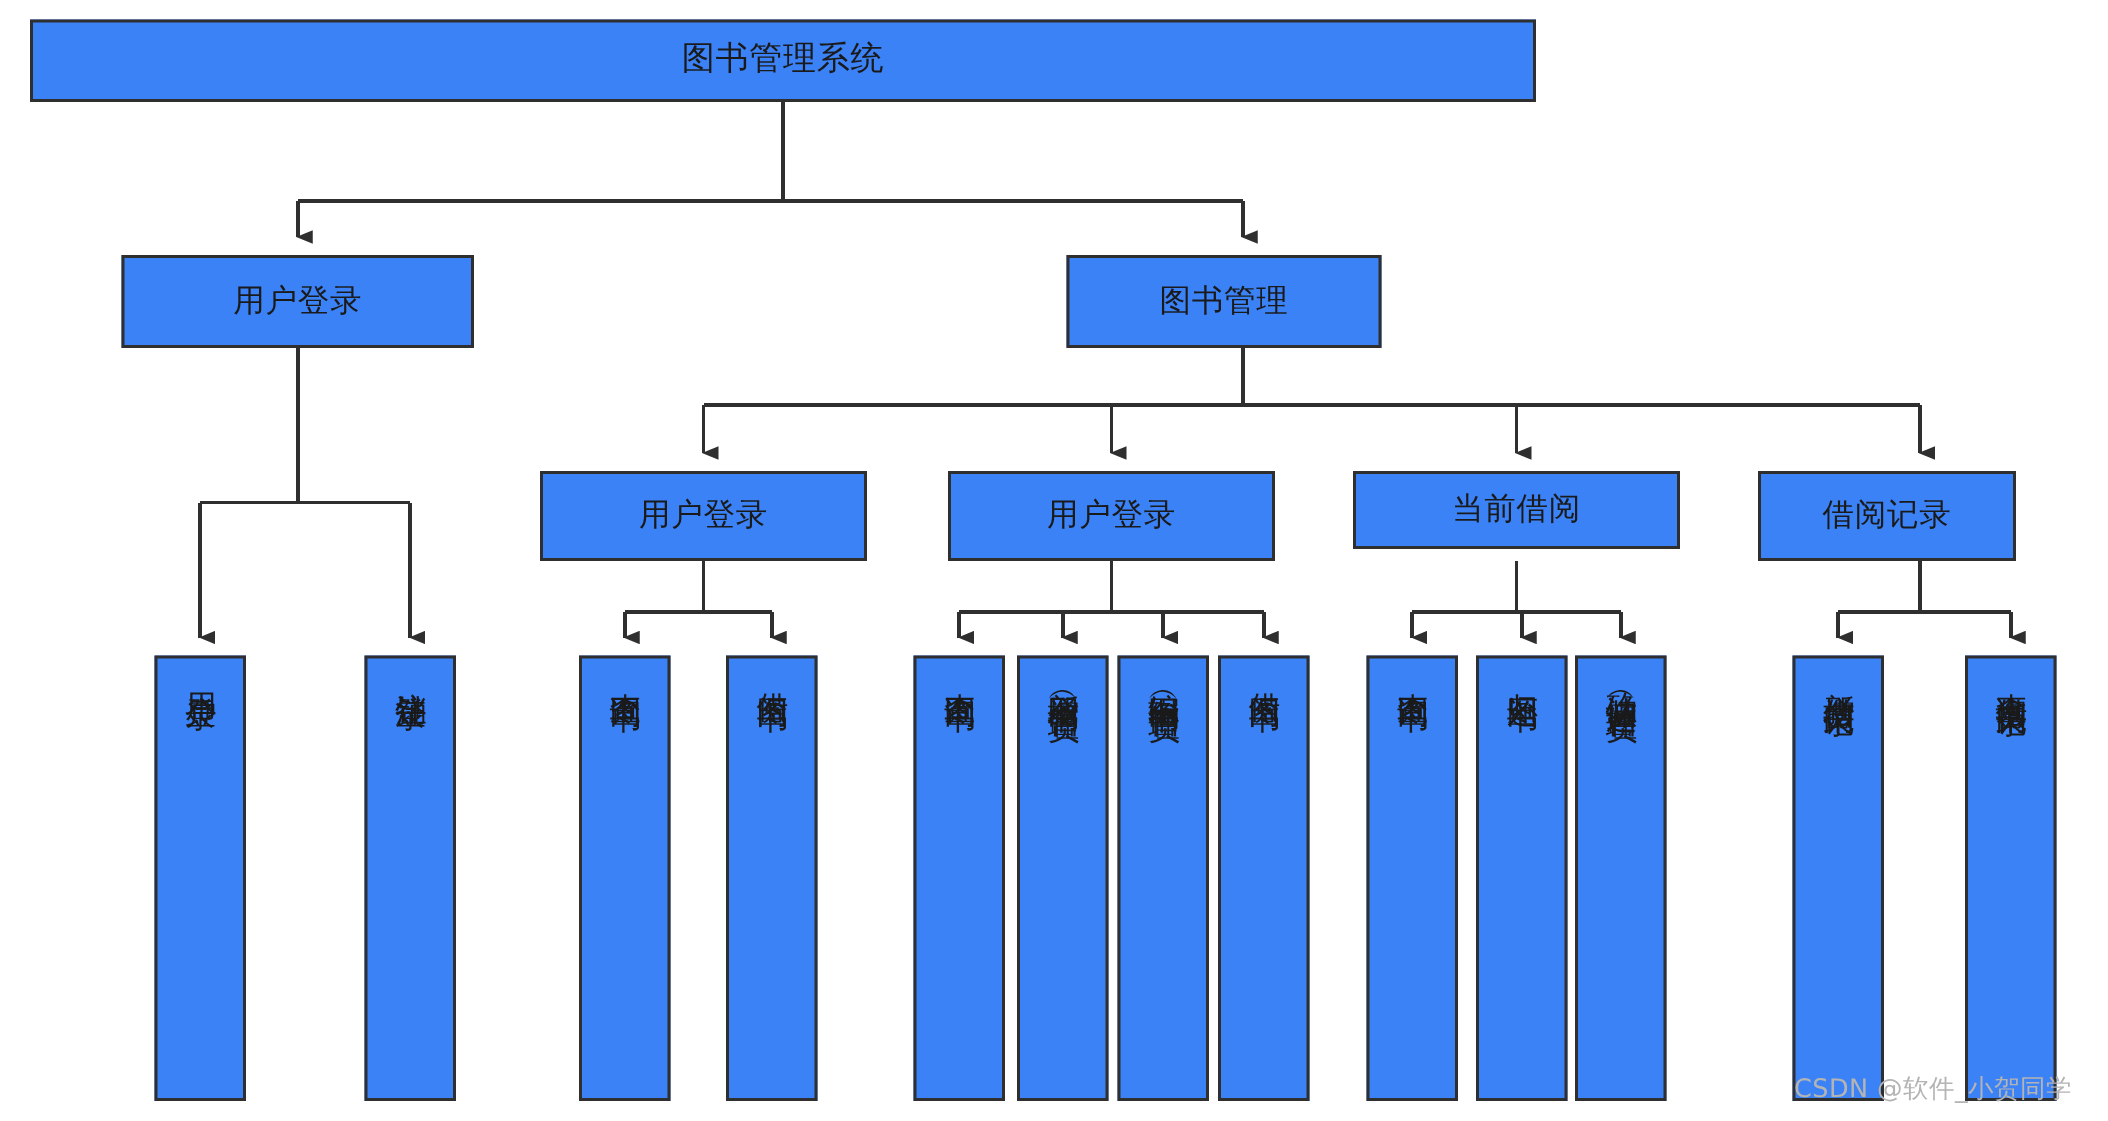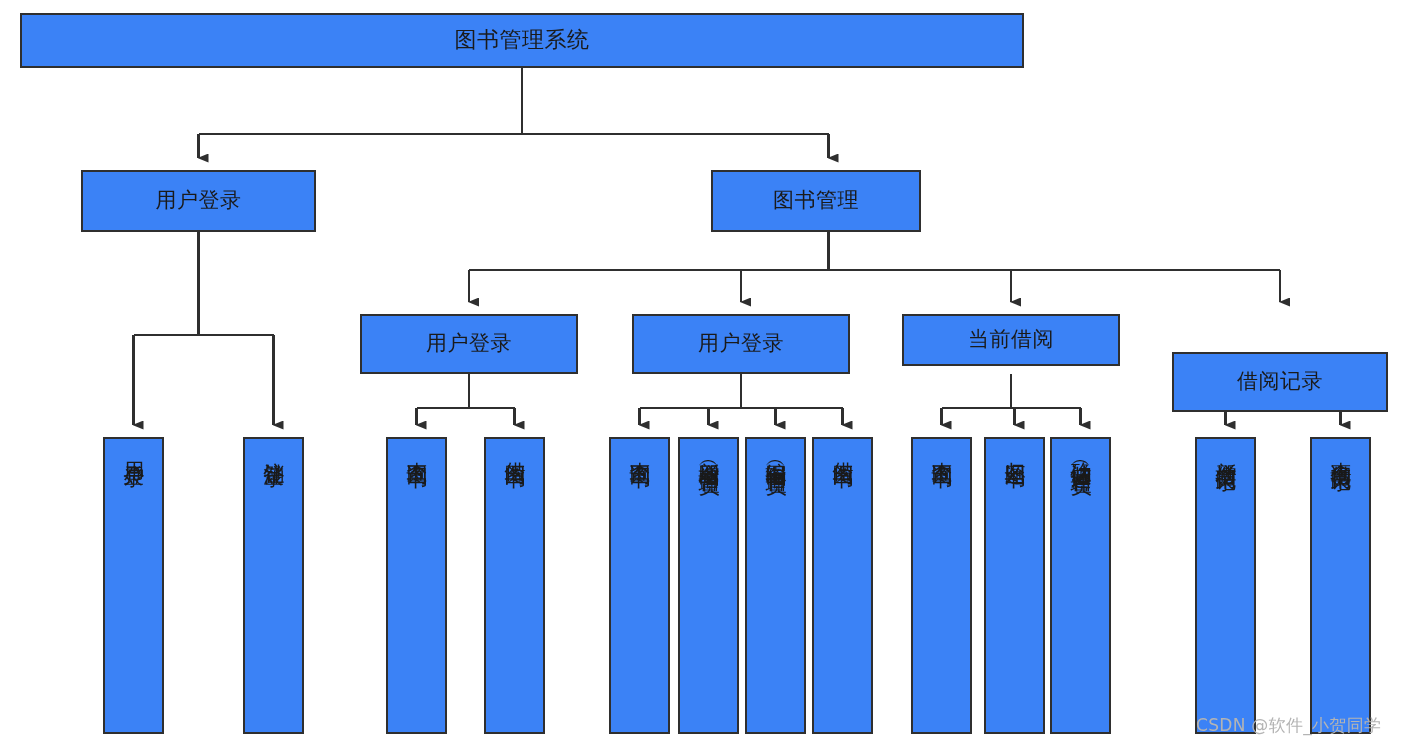--- a/index.html
+++ b/index.html
@@ -132,21 +132,21 @@
       </div>
       <div class="node" style="left: 360px; top: 314px; width: 218px; height: 60px;">
         <span class="label">用户登录</span>
       </div>
       <div class="node" style="left: 632px; top: 314px; width: 218px; height: 60px;">
         <span class="label">用户登录</span>
       </div>
       <div class="node" style="left: 902px; top: 314px; width: 218px; height: 52px;">
         <span class="label">当前借阅</span>
       </div>
-      <div class="node" style="left: 1172px; top: 314px; width: 216px; height: 60px; margin-top: 38px;">
+      <div class="node" style="left: 1172px; top: 314px; width: 172px; height: 60px;">
         <span class="label">借阅记录</span>
       </div>
       <div class="node leaf" style="left: 103px; top: 437px; width: 61px; height: 297px;">
         <span class="label">用户登录</span>
       </div>
       <div class="node leaf" style="left: 243px; top: 437px; width: 61px; height: 297px;">
         <span class="label">注销登录</span>
       </div>
       <div class="node leaf" style="left: 386px; top: 437px; width: 61px; height: 297px;">
         <span class="label">查询图书</span>

